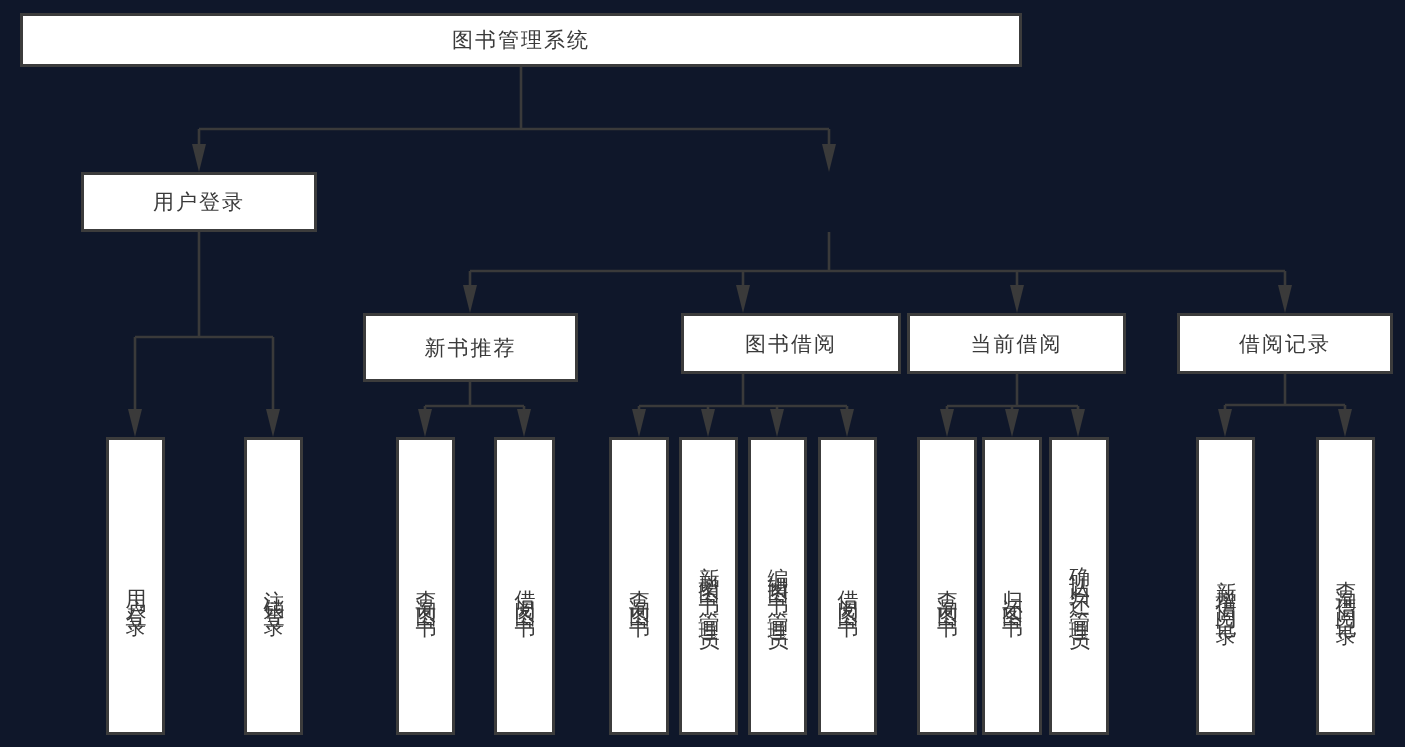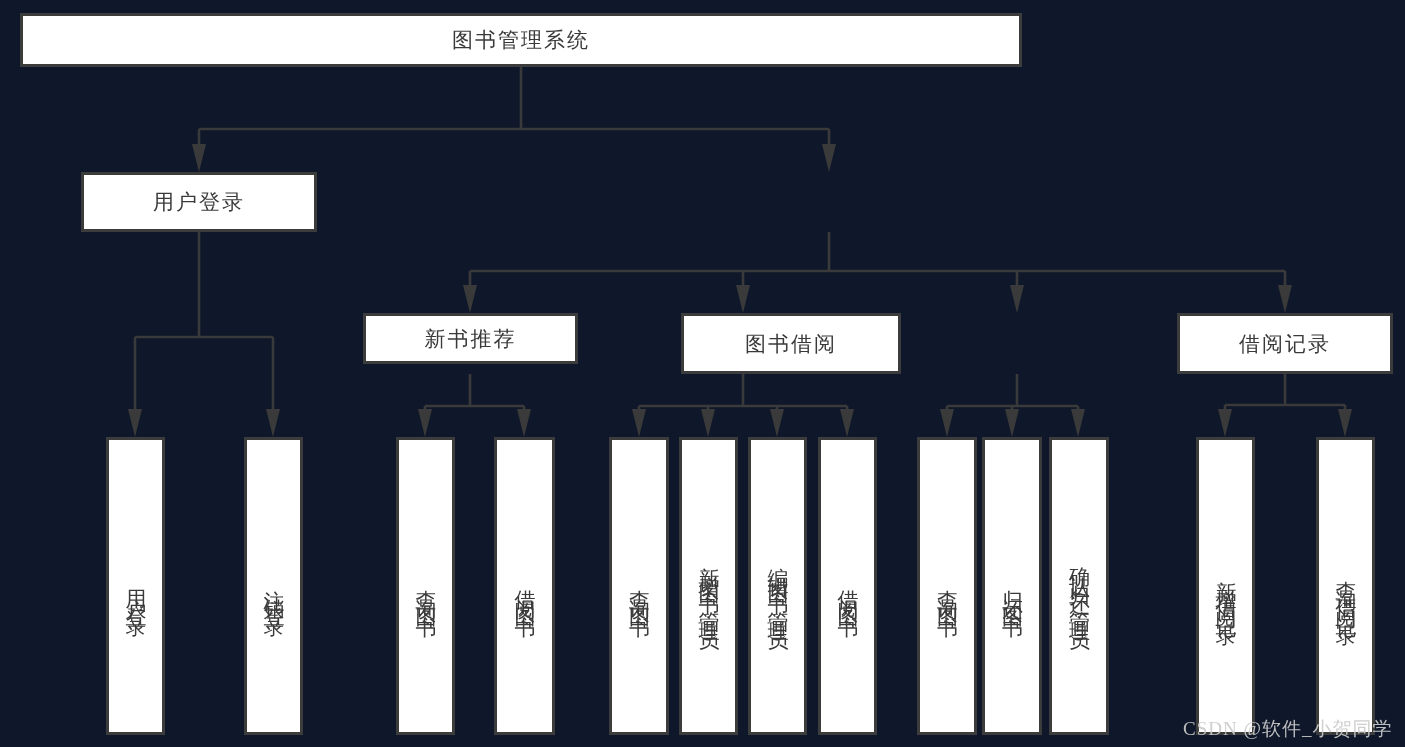--- a/index.html
+++ b/index.html
@@ -30,21 +30,21 @@
     writing-mode:vertical-rl;
     font-size:21px;
     letter-spacing:9px;
     line-height:1;
     padding-top:9px; 
   }
   
   .n-root            {left:20px;  top:13px;  width:1002px; height:54px;}
   .n-user-login      {left:81px;  top:172px; width:236px;  height:60px;}
   .n-book-mgmt       {left:712px; top:172px; width:235px;  height:60px;}
-  .n-new-book-rec    {left:363px; top:313px; width:215px;  height:51px;}
+  .n-new-book-rec    {left:363px; top:313px; width:215px;  height:69px;}
   .n-book-borrow     {left:633px; top:313px; width:220px;  height:61px;margin-left:48px;}
   .n-current-borrow  {left:907px; top:313px; width:219px;  height:61px;}
   .n-borrow-records  {left:1177px;top:313px; width:216px;  height:61px;}
   .leaf{top:437px;height:298px;width:59px;}
   .n-leaf-user-login   {left:106px;}
   .n-leaf-logout       {left:244px;}
   .n-rec-query-book    {left:396px;}
   .n-rec-borrow-book   {left:494px;width:61px;}
   .n-bb-query-book     {left:609px;width:60px;}
   .n-bb-add-book       {left:679px;}
@@ -150,20 +150,23 @@
   <div class="node n-user-login">
     <span class="hlabel">用户登录</span>
   </div>
 
   <div class="node n-new-book-rec">
     <span class="hlabel">新书推荐</span>
   </div>
   <div class="node n-book-borrow">
     <span class="hlabel">图书借阅</span>
   </div>
+  <div class="node n-current-borrow">
+    <span class="hlabel">当前借阅</span>
+  </div>
   <div class="node n-borrow-records">
     <span class="hlabel">借阅记录</span>
   </div>
 
   <div class="node leaf n-leaf-user-login">
     <span class="vlabel">用户登录</span>
   </div>
   <div class="node leaf n-leaf-logout">
     <span class="vlabel">注销登录</span>
   </div>
@@ -194,15 +197,14 @@
   <div class="node leaf n-cb-confirm-return">
     <span class="vlabel">确认归还（管理员）</span>
   </div>
   <div class="node leaf n-br-add-record">
     <span class="vlabel">新增借阅记录</span>
   </div>
   <div class="node leaf n-br-query-record">
     <span class="vlabel">查询借阅记录</span>
   </div>
 
-  <div class="watermark">CSDN @软件_小贺同学</div>
 
 </div>
 
 </body></html>

